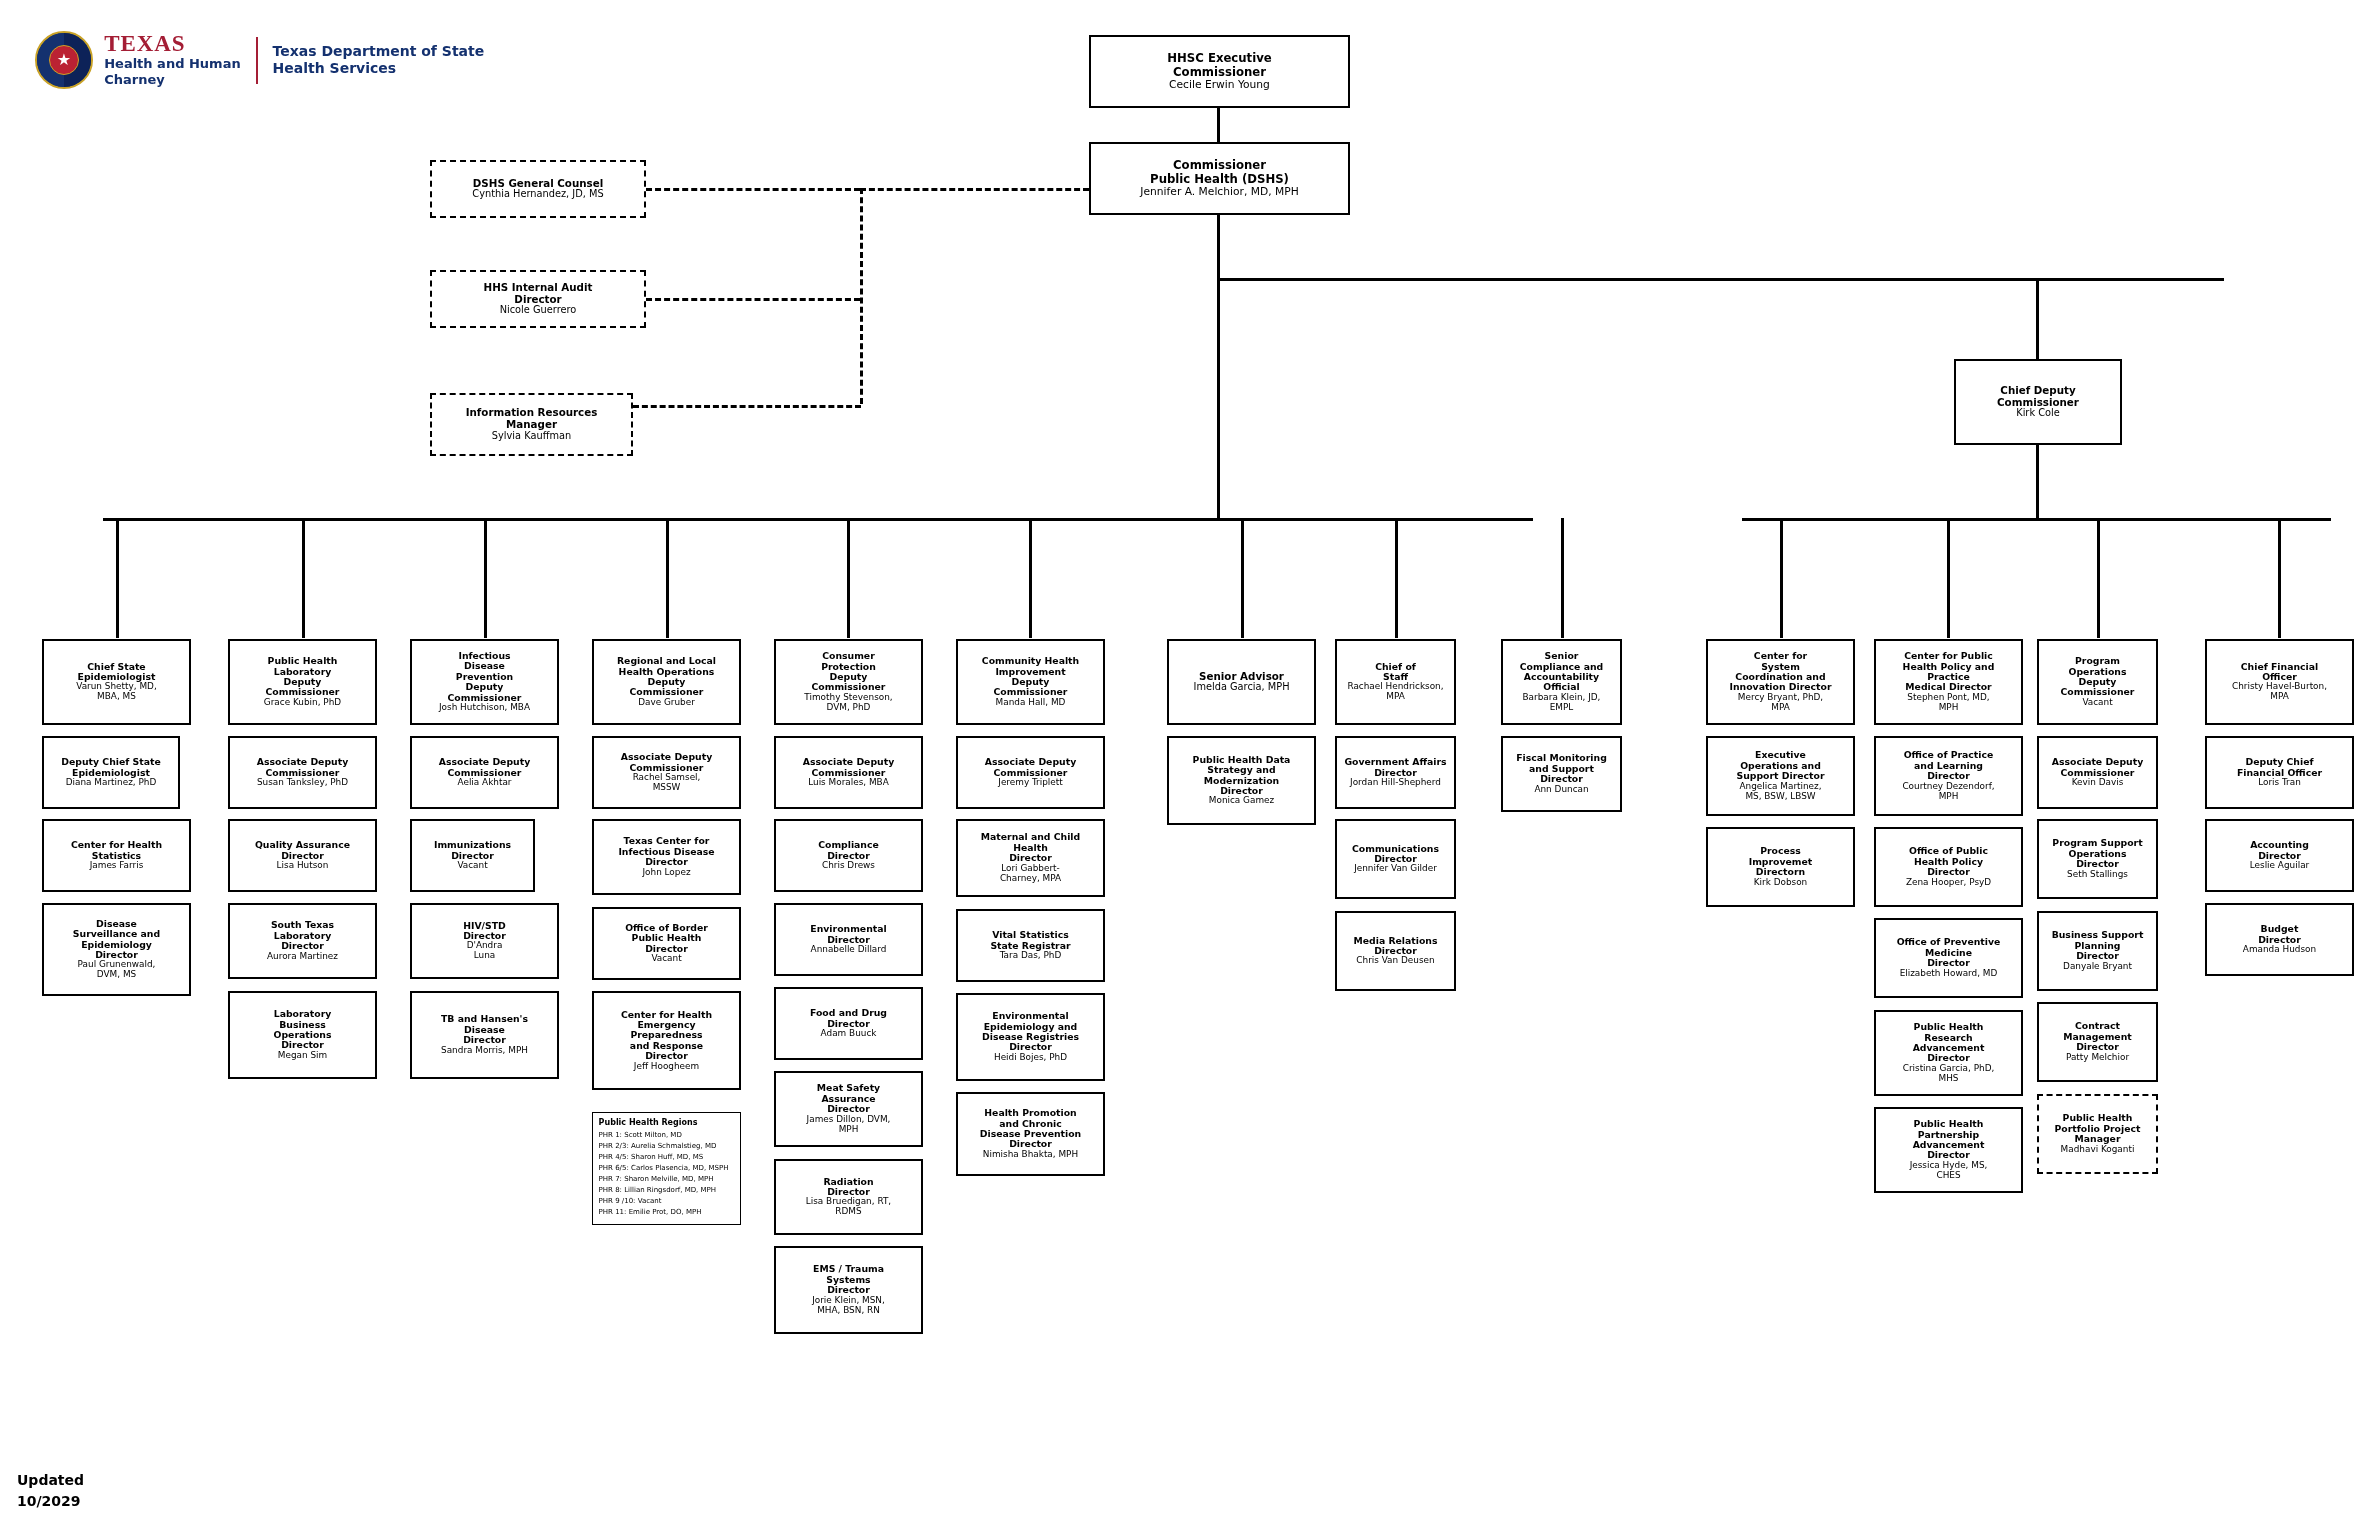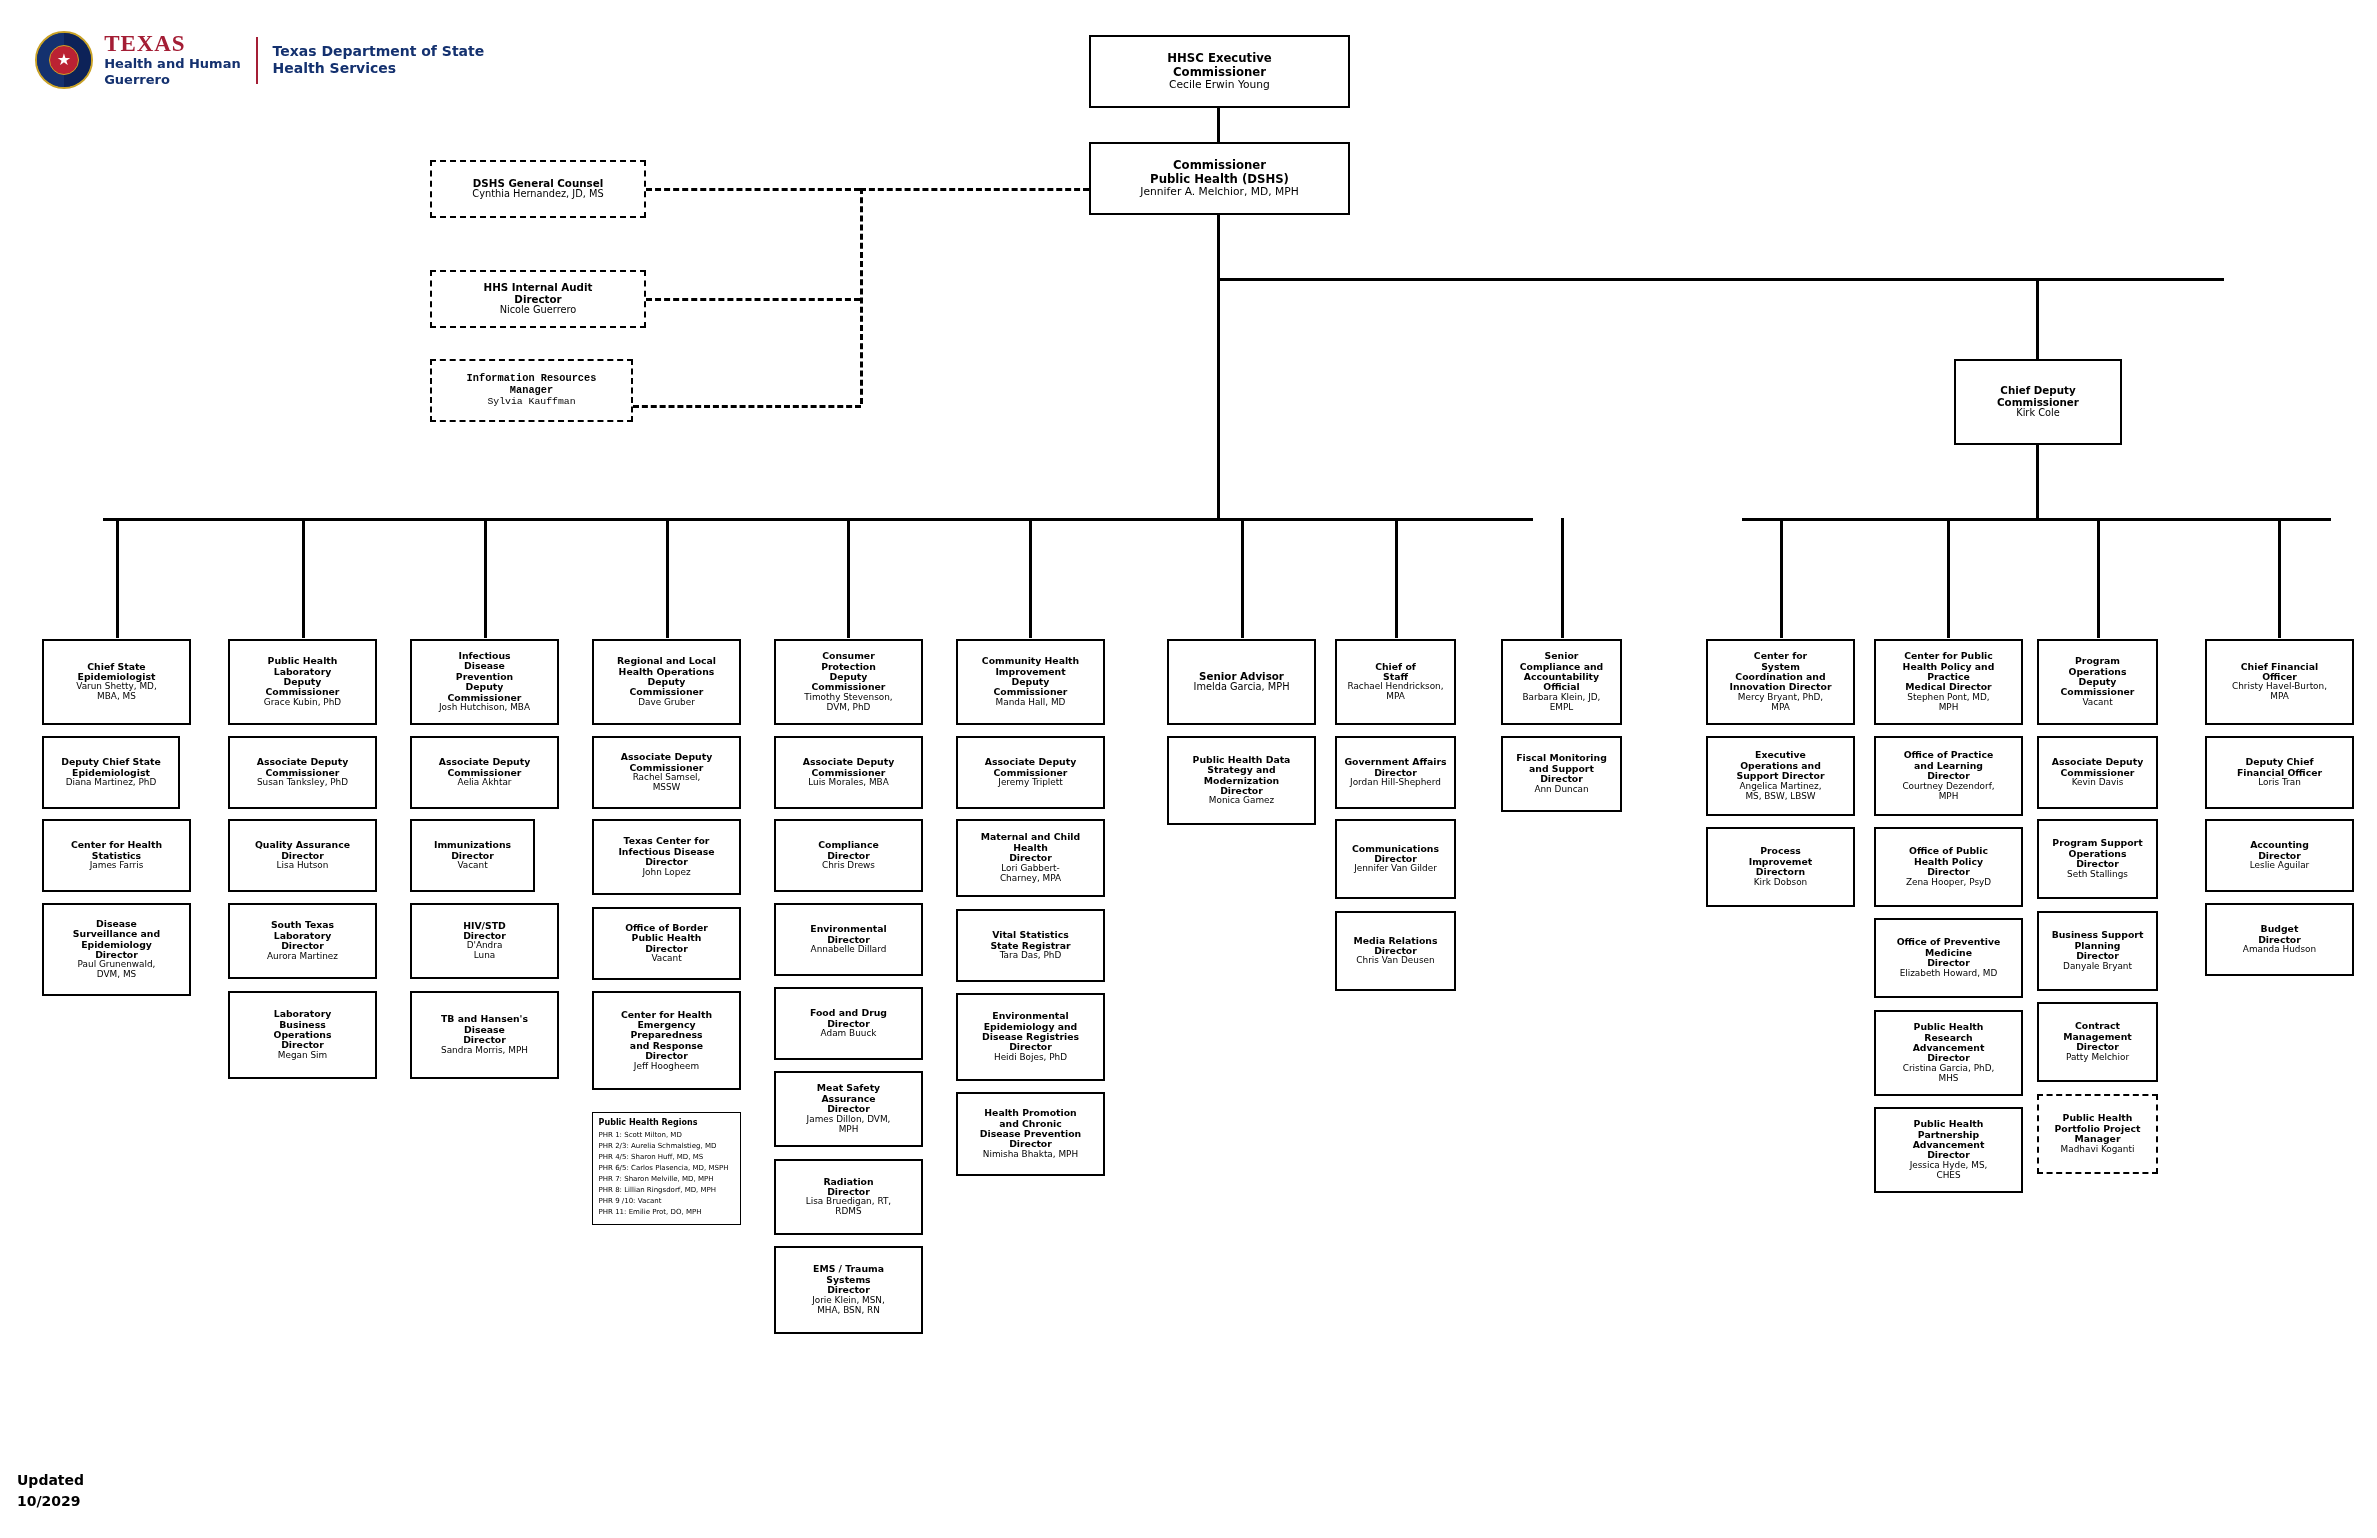--- a/index.html
+++ b/index.html
@@ -82,21 +82,21 @@
 
   <div id="logo-block">
     <div class="seal">
       <div class="seal-inner">
           <span class="seal-star">★</span>
         </div>
     </div>
     <div class="logo-text">
       <div class="brand-texas">TEXAS</div>
       <div class="brand-hhs">Health and Human</div>
-      <div class="brand-hhs">Guerrero</div>
+      <div class="brand-hhs">Charney</div>
     </div>
     <div class="brand-div"></div>
     <div>
       <div class="brand-dshs">Texas Department of State</div>
       <div class="brand-dshs">Health Services</div>
     </div>
   </div>
 
   <div id="footer-updated">
     <div>Updated</div>
@@ -146,21 +146,21 @@
         <div class="n">Kirk Cole</div>
       </div>
       <div class="node sz-lg dashed" style="left:430px;top:160px;width:216px;height:58px;">
         <div class="t">DSHS General Counsel</div>
         <div class="n">Cynthia Hernandez, JD, MS</div>
       </div>
       <div class="node sz-lg dashed" style="left:430px;top:270px;width:216px;height:58px;">
         <div class="t">HHS Internal Audit<br>Director</div>
         <div class="n">Nicole Guerrero</div>
       </div>
-      <div class="node sz-lg dashed" style="left:430px;top:359px;width:203px;height:63px;font-family:Liberation Mono, monospace;">
+      <div class="node sz-lg dashed" style="left:430px;top:393px;width:203px;height:63px;">
         <div class="t">Information Resources<br>Manager</div>
         <div class="n">Sylvia Kauffman</div>
       </div>
       <div class="node sz-md" style="left:42px;top:639px;width:149px;height:86px;">
         <div class="t">Chief State<br>Epidemiologist</div>
         <div class="n">Varun Shetty, MD,<br>MBA, MS</div>
       </div>
       <div class="node sz-md" style="left:42px;top:736px;width:138px;height:73px;">
         <div class="t">Deputy Chief State<br>Epidemiologist</div>
         <div class="n">Diana Martinez, PhD</div>

